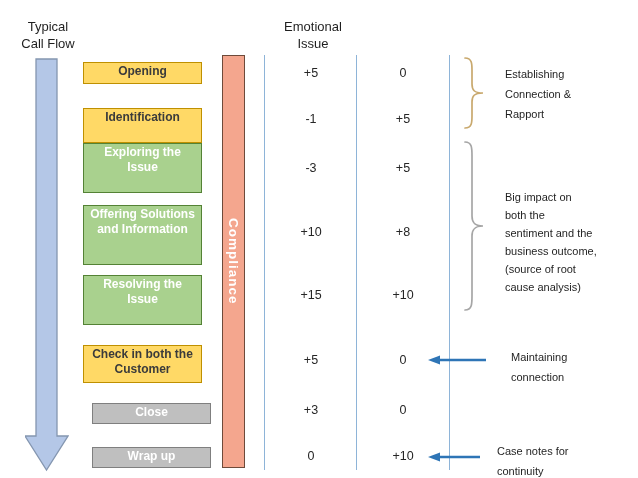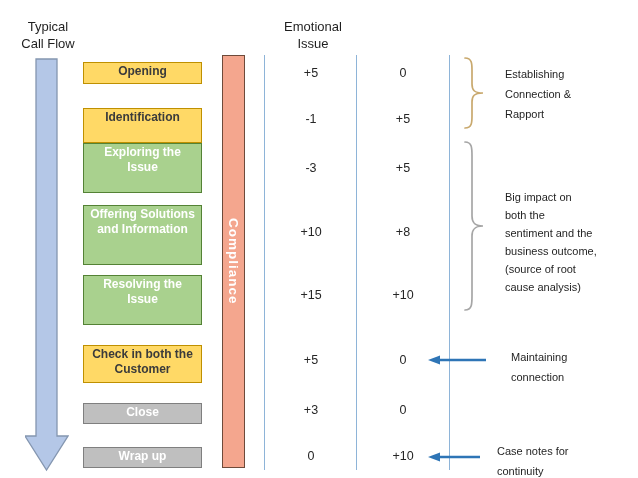--- a/index.html
+++ b/index.html
@@ -12,21 +12,21 @@
     position:absolute; top:18px; text-align:center; white-space:pre-line;
     font-size:13px; line-height:17px; color:var(--text-dark); font-weight:500;
   }
   .stage {
     position:absolute; left:83px; width:119px; box-sizing:border-box;
     border:1.6px solid; display:flex; align-items:flex-start; justify-content:center;
     text-align:center; font-size:12px; font-weight:600; line-height:15px; padding:1px 4px;
   }
   .stage.yellow { background:var(--yellow-fill); border-color:var(--yellow-border); color:var(--yellow-text); }
   .stage.green  { background:var(--green-fill);  border-color:var(--green-border);  color:var(--box-light-text); }
-  .stage.gray   { background:var(--gray-fill);   border-color:var(--gray-border);   color:var(--box-light-text); }
+  .stage.gray   { background:var(--gray-fill);   border-color:var(--gray-border);   color:var(--box-light-text);margin-left:9px; }
   .compliance {
     position:absolute; left:222px; top:55px; width:23px; height:413px; box-sizing:border-box;
     background:var(--compliance-fill); border:1.5px solid var(--compliance-border);
     display:flex; align-items:center; justify-content:center;
   }
   .compliance .vtext {
     writing-mode:vertical-rl; text-orientation:mixed;
     color:var(--box-light-text); font-size:13.5px; font-weight:700; letter-spacing:1px;
   }
   .vline { position:absolute; top:55px; height:415px; width:0; border-left:1.5px solid var(--divider-blue); }

